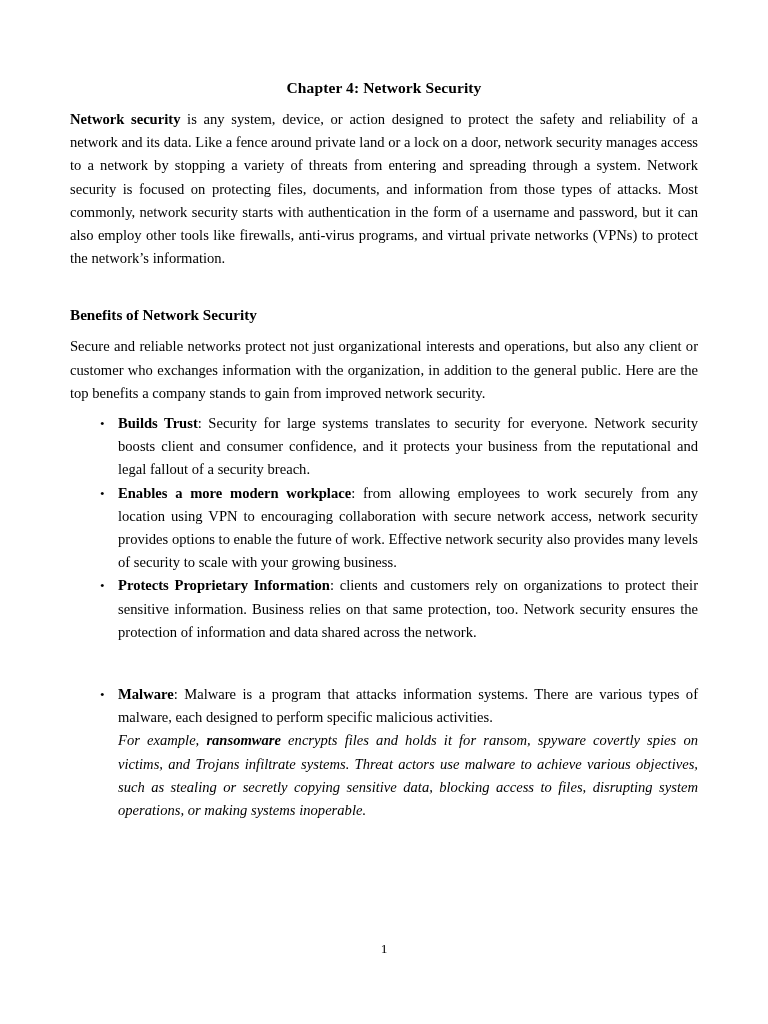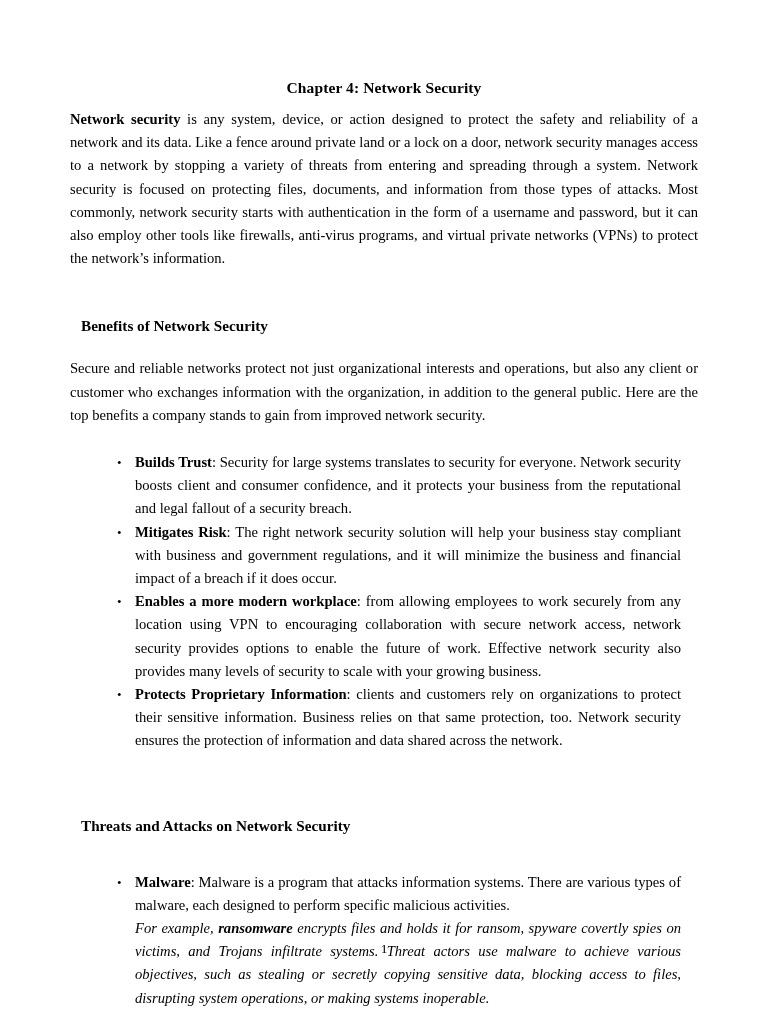--- a/index.html
+++ b/index.html
@@ -45,32 +45,32 @@
     margin: 0;
     hyphens: none;
   }
   .para.intro {
     margin-bottom: 0;
   }
   .section-heading {
     font-size: 15.2px;
     font-weight: bold;
     line-height: 23px;
-    margin: 11px;
+    margin: 0;
     text-align: left;
   }
   .gap-before-heading-1 { height: 33px; }
   .gap-after-heading-1 { height: 9px; }
   .gap-before-list-1 { height: 7px; }
   .gap-before-heading-2 { height: 33px; }
   .gap-after-heading-2 { height: 6px; }
 
   ul.bullets {
     list-style: none;
-    margin: 17px;
+    margin: 0;
     padding: 0;
   }
   ul.bullets > li {
     position: relative;
     padding-left: 48px;
     font-size: 14.6px;
     line-height: 23.2px;
     text-align: justify;
     text-justify: inter-word;
     margin: 0 0 0 0;
@@ -116,28 +116,26 @@
     <h2 class="section-heading">Benefits of Network Security</h2>
 
     <div class="gap-after-heading-1"></div>
 
     <p class="para">Secure and reliable networks protect not just organizational interests and operations, but also any client or customer who exchanges information with the organization, in addition to the general public. Here are the top benefits a company stands to gain from improved network security.</p>
 
     <div class="gap-before-list-1"></div>
 
     <ul class="bullets">
       <li><span class="bold">Builds Trust</span><span>: Security for large systems translates to security for everyone. Network security boosts client and consumer confidence, and it protects your business from the reputational and legal fallout of a security breach.</span></li>
-      <li><span class="bold">Mitigates Risk</span><span>: The right network security solution will help your business stay compliant with business and government regulations, and it will minimize the business and financial impact of a breach if it does occur.</span></li>
       <li><span class="bold">Enables a more modern workplace</span><span>: from allowing employees to work securely from any location using VPN to encouraging collaboration with secure network access, network security provides options to enable the future of work. Effective network security also provides many levels of security to scale with your growing business.</span></li>
       <li><span class="bold">Protects Proprietary Information</span><span>: clients and customers rely on organizations to protect their sensitive information. Business relies on that same protection, too. Network security ensures the protection of information and data shared across the network.</span></li>
     </ul>
 
     <div class="gap-before-heading-2"></div>
 
-    <h2 class="section-heading">Threats and Attacks on Network Security</h2>
 
     <div class="gap-after-heading-2"></div>
 
     <ul class="bullets">
       <li><span class="bold">Malware</span><span>: Malware is a program that attacks information systems. There are various types of malware, each designed to perform specific malicious activities.</span><span class="sub-para"><span>For example, </span><span class="bold">ransomware</span><span> encrypts files and holds it for ransom, spyware covertly spies on victims, and Trojans infiltrate systems. Threat actors use malware to achieve various objectives, such as stealing or secretly copying sensitive data, blocking access to files, disrupting system operations, or making systems inoperable.</span></span></li>
     </ul>
 
   </div>
 
   <div class="page-number">1</div>

